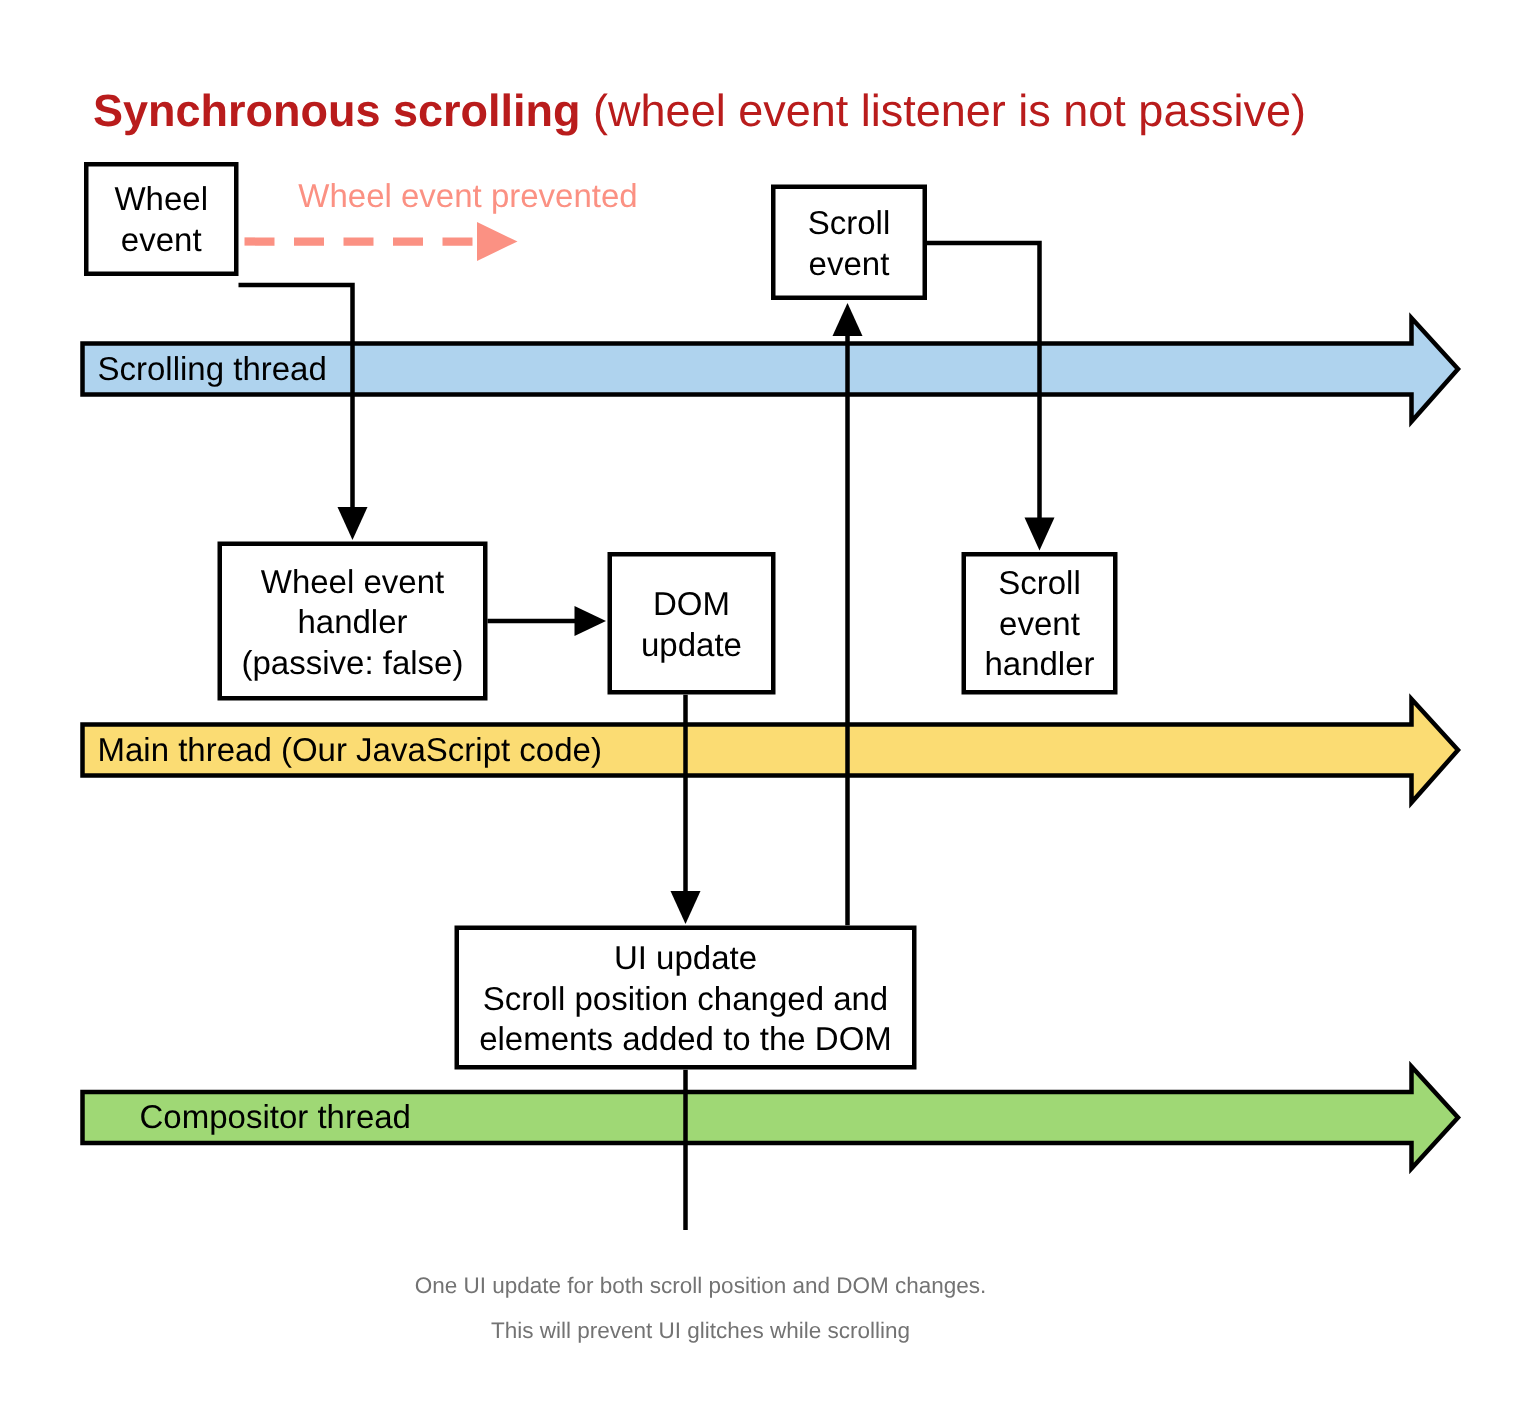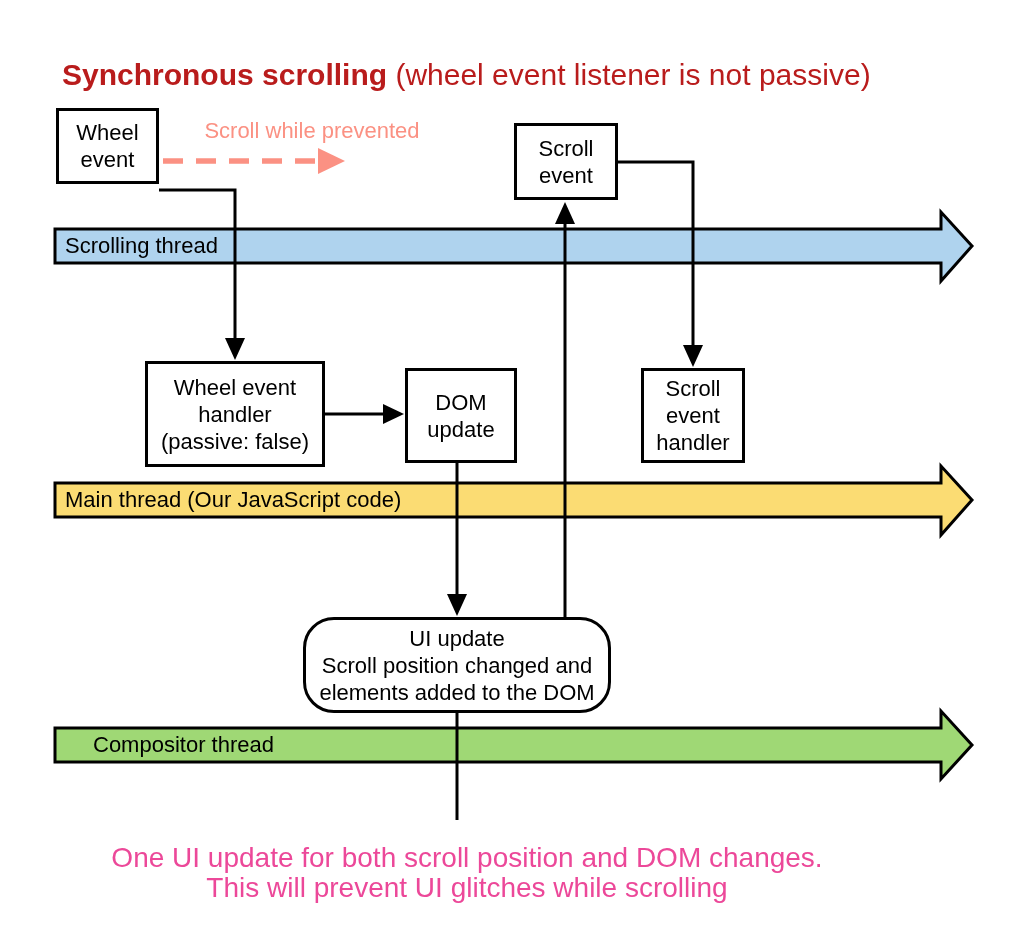--- a/index.html
+++ b/index.html
@@ -62,32 +62,32 @@
     text-align: center;
     font-size: 22px;
     white-space: nowrap;
   }
   .caption {
     position: absolute;
     left: 0;
     top: 843px;
     width: 934px;
     text-align: center;
-    font-size: 28px;
+    font-size: 15px;
     line-height: 30px;
-    color: #ec4899;
+    color: #737373;
     white-space: pre-line;
   }
   
   .n-wheel-event          { left: 56px;  top: 108px; width: 103px; height: 76px; }
   .n-scroll-event         { left: 514px; top: 123px; width: 104px; height: 77px; }
   .n-wheel-event-handler  { left: 145px; top: 361px; width: 180px; height: 106px; }
   .n-dom-update           { left: 405px; top: 368px; width: 112px;  height: 95px; }
   .n-scroll-event-handler { left: 641px; top: 368px; width: 104px; height: 95px; }
-  .n-ui-update            { left: 303px; top: 617px; width: 308px; height: 96px; border-radius: 31px; }
+  .n-ui-update            { left: 303px; top: 617px; width: 308px; height: 96px; }
   
   .l-scrolling  { left: 57px; top: 229px; }
   .l-main       { left: 57px; top: 483px; }
   .l-compositor { left: 57px; top: 728px; padding-left: 36px; }
 </style>
 </head>
 <body>
 
 <div class="canvas">
 
@@ -115,21 +115,21 @@
     <polygon points="555,224 575,224 565,202" fill="#000000"></polygon>
 
     <polyline points="617,162 693,162 693,346" fill="none" stroke="#000000" stroke-width="3"></polyline>
     <polygon points="683,345 703,345 693,367" fill="#000000"></polygon>
   </svg>
 
   <div class="title">
     <span class="t-bold">Synchronous scrolling</span><span> (wheel event listener is not passive)</span>
   </div>
 
-  <div class="annotation-label" style="color: rgb(251, 145, 131);">Scroll while prevented</div>
+  <div class="annotation-label" style="color: rgb(251, 145, 131);">Wheel event prevented</div>
 
   <div class="node n-wheel-event">Wheel
 event</div>
   <div class="node n-scroll-event">Scroll
 event</div>
   <div class="node n-wheel-event-handler">Wheel event
 handler
 (passive: false)</div>
   <div class="node n-dom-update">DOM
 update</div>

